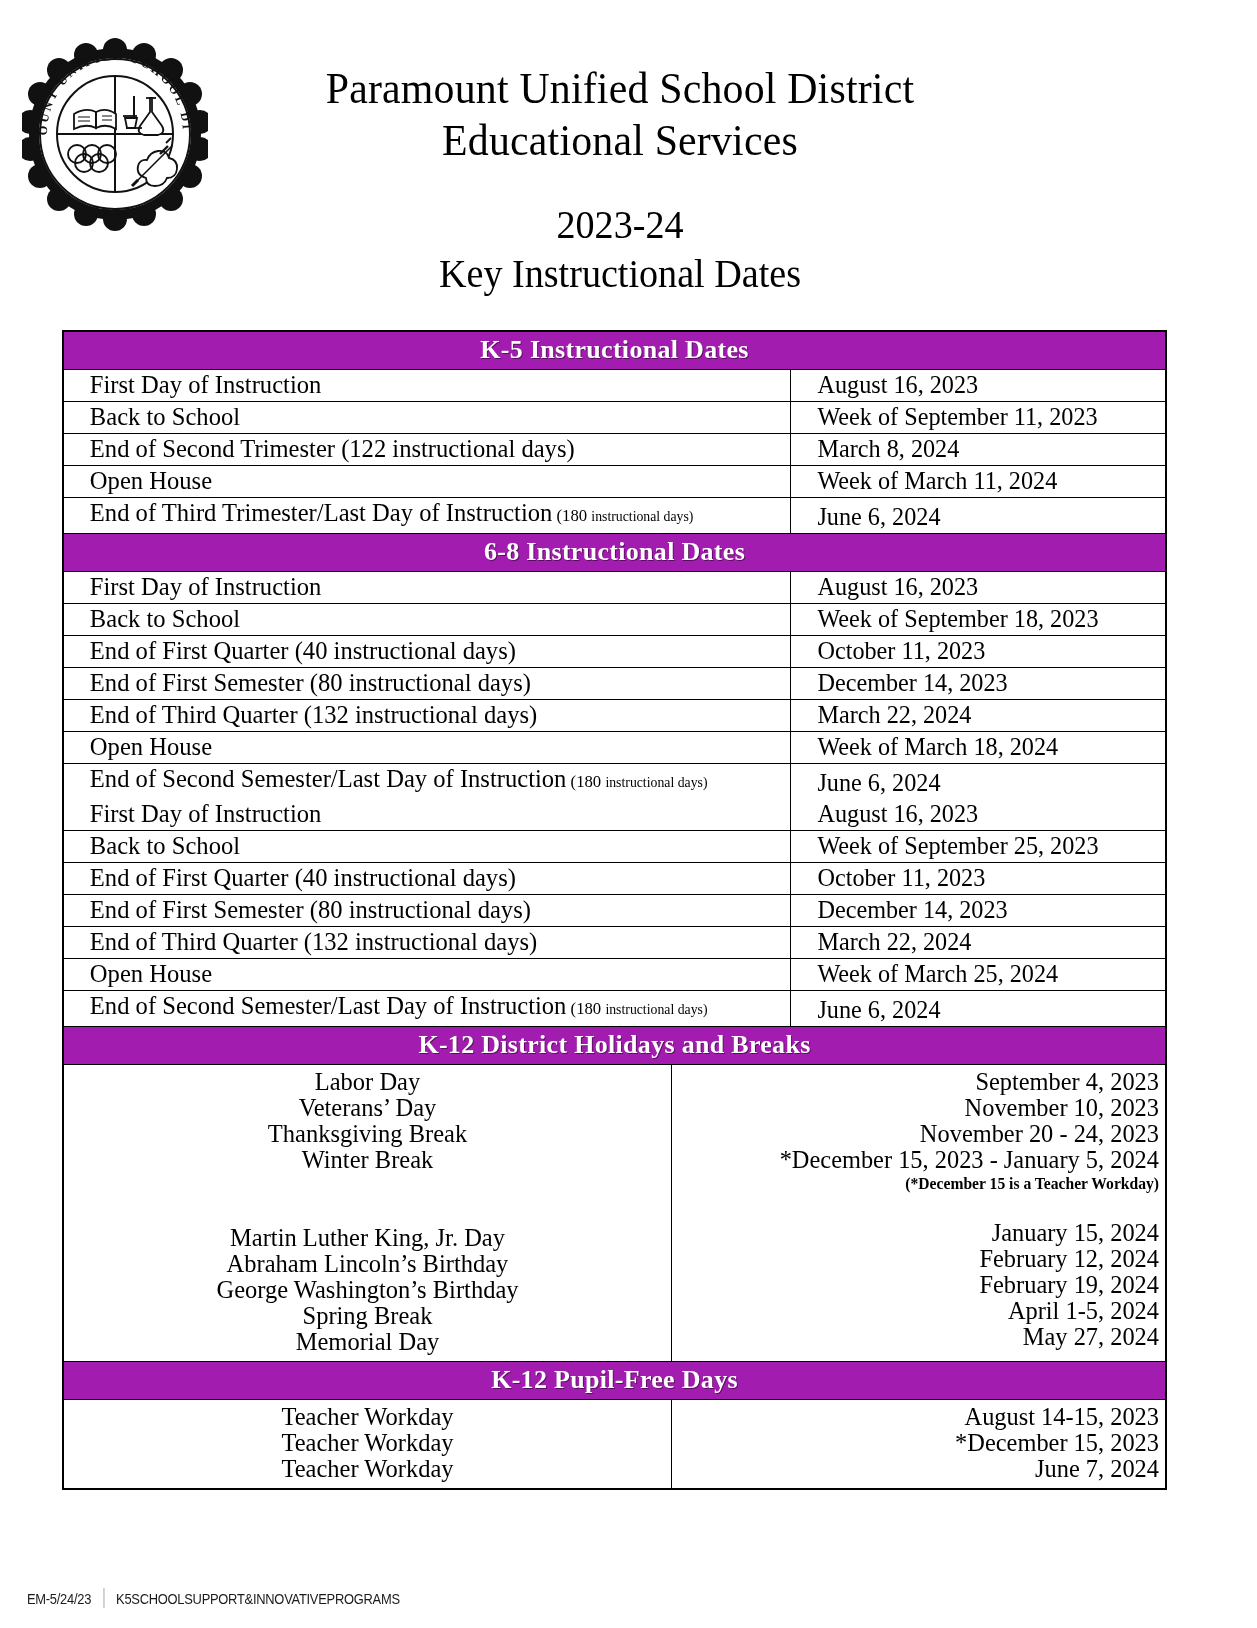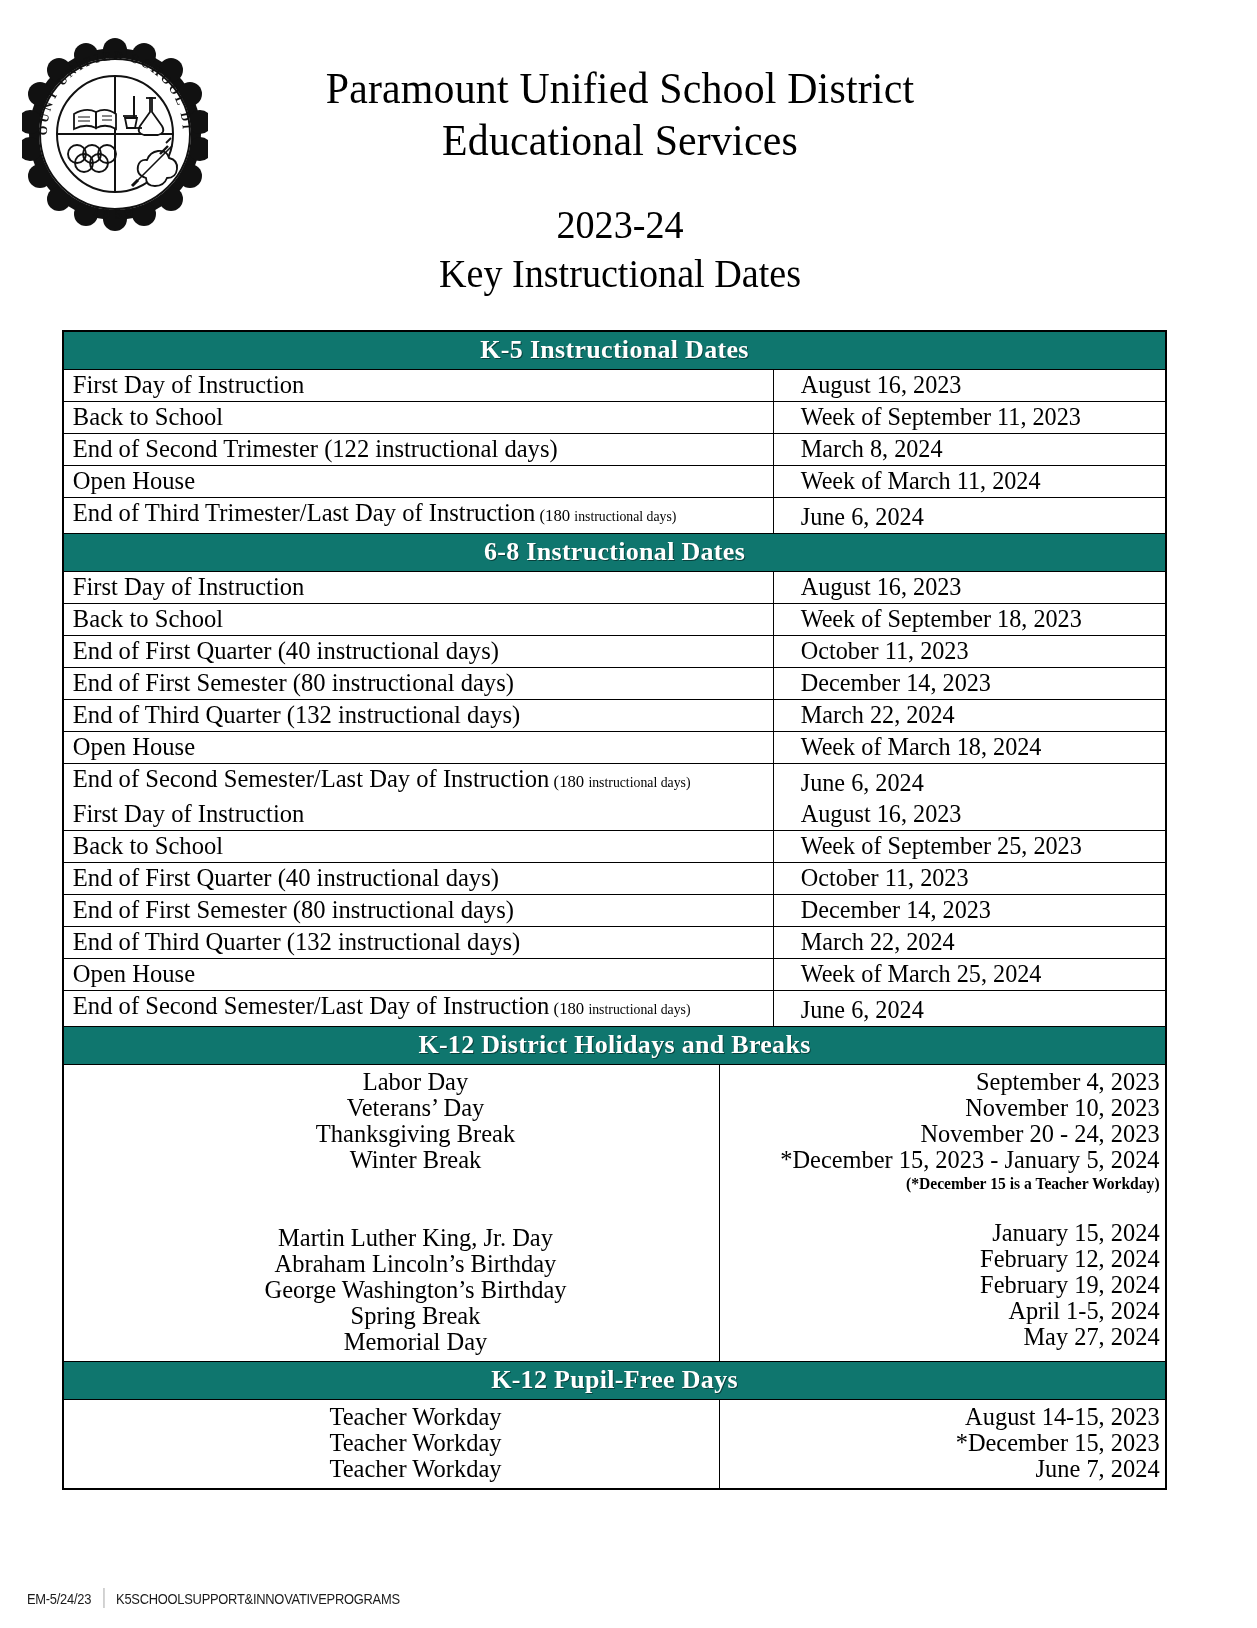--- a/index.html
+++ b/index.html
@@ -60,21 +60,21 @@
   .doc-table {
     position: absolute;
     left: 62px;
     top: 330px;
     width: 1105px;
     border: 2px solid #000;
     box-sizing: border-box;
     background: #fff;
   }
   .section-head {
-    background: #0f766e;
+    background: #a21caf;
     color: #ffffff;
     text-align: center;
     font-family: "Liberation Serif", serif;
     font-weight: bold;
     font-size: 26px;
     line-height: 32px;
     padding: 2px 0 3px 0;
     letter-spacing: 0.3px;
     text-shadow: 1px 1px 0 rgba(0,0,0,0.45);
     border-top: 1px solid #000;
@@ -84,20 +84,21 @@
     border-top: none;
   }
 
   .rows {
     display: block;
   }
   .row {
     display: flex;
     border-bottom: 1.5px solid #000;
     min-height: 28px;
+    padding-left: 17px;
   }
   .row:last-child {
     border-bottom: none;
     align-items: flex-end;
   }
   .cell-label {
     width: 722px;
     box-sizing: border-box;
     padding: 1px 6px 2px 9px;
     border-right: 1.5px solid #000;
@@ -119,21 +120,20 @@
   .sm-note {
     font-size: 17px;
   }
   .sm-note .sm-smaller {
     font-size: 14px;
   }
 
   
   .centered-block {
     display: flex;
-    padding-left: 48px;
   }
   .cb-left {
     width: 608px;
     box-sizing: border-box;
     border-right: 1.5px solid #000;
     text-align: center;
     padding: 4px 0 6px 0;
   }
   .cb-right {
     flex: 1;

